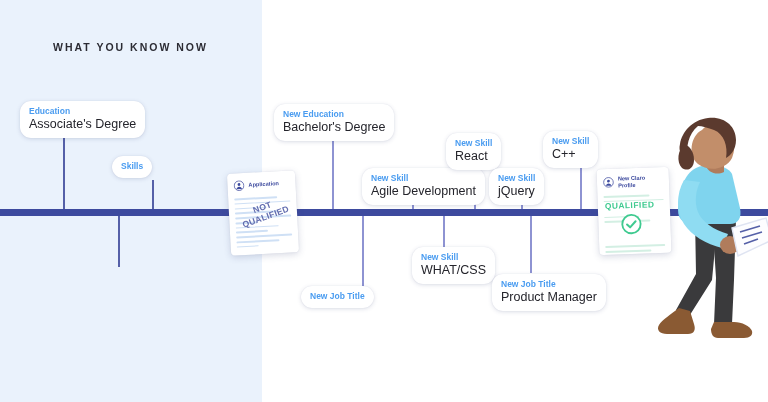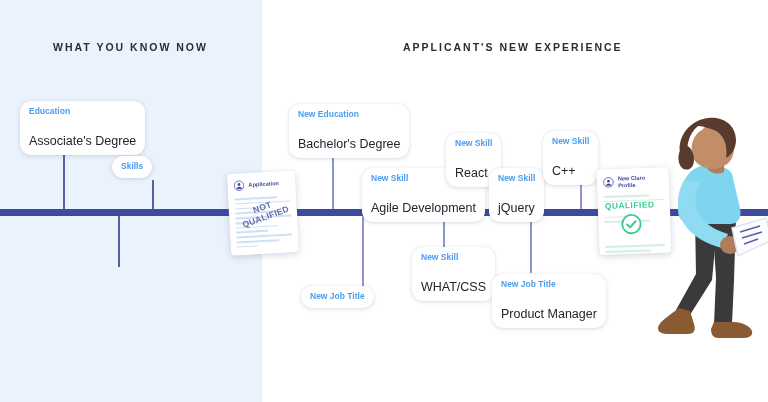--- a/index.html
+++ b/index.html
@@ -37,21 +37,21 @@
     position:absolute;background:#ffffff;border-radius:11px;
     box-shadow:0 1px 4px rgba(60,70,120,.18), 0 0 1px rgba(60,70,120,.14);
     padding:5px 9px 6px 9px;white-space:nowrap;
   }
   .card .kicker{
     font-size:8.5px;color:#4a9cf0;font-weight:bold;line-height:11px;
     display:block;
   }
   .card .value{
     font-size:12.5px;color:#24242b;line-height:15px;display:block;
-    margin-top:17px;
+    margin-top:0px;
   }
 
   
   .doc{
     position:absolute;background:#ffffff;border-radius:4px;
     box-shadow:0 2px 7px rgba(60,70,120,.20), 0 0 1px rgba(60,70,120,.18);
     overflow:hidden;
   }
   #doc-application{left:229px;top:172px;width:68px;height:82px;transform:rotate(-3deg);}
   #doc-profile{left:598px;top:168px;width:72px;height:86px;transform:rotate(-2deg);}
@@ -88,21 +88,20 @@
 </style>
 </head>
 <body>
 
 <div id="stage">
 
   <div class="bg-left"></div>
   <div class="bg-right"></div>
 
   <div class="section-title" id="title-left">WHAT YOU KNOW NOW</div>
-  <div class="section-title" id="title-right">APPLICANT'S NEW EXPERIENCE</div>
 
   <div class="stem" style="left:63px;  top:128px; height:82px;"></div>
   <div class="stem" style="left:152px; top:180px; height:30px;"></div>
   <div class="stem" style="left:118px; top:215px; height:52px;"></div>
 
   <div class="stem light" style="left:332px; top:133px; height:77px;"></div>
   <div class="stem light" style="left:412px; top:200px; height:10px;"></div>
   <div class="stem light" style="left:474px; top:172px; height:38px;"></div>
   <div class="stem light" style="left:521px; top:199px; height:11px;"></div>
   <div class="stem light" style="left:580px; top:168px; height:42px;"></div>
@@ -115,21 +114,21 @@
   <div class="card" style="left:20px; top:101px;">
     <span class="kicker">Education</span>
     <span class="value">Associate's Degree</span>
   </div>
 
   <div class="card" style="left:112px; top:156px;">
     <span class="kicker">Skills</span>
   </div>
 
 
-  <div class="card" style="left:289px; top:104px;">
+  <div class="card" style="left:274px; top:104px;">
     <span class="kicker">New Education</span>
     <span class="value">Bachelor's Degree</span>
   </div>
 
   <div class="card" style="left:362px; top:168px;">
     <span class="kicker">New Skill</span>
     <span class="value">Agile Development</span>
   </div>
 
   <div class="card" style="left:446px; top:133px;">

